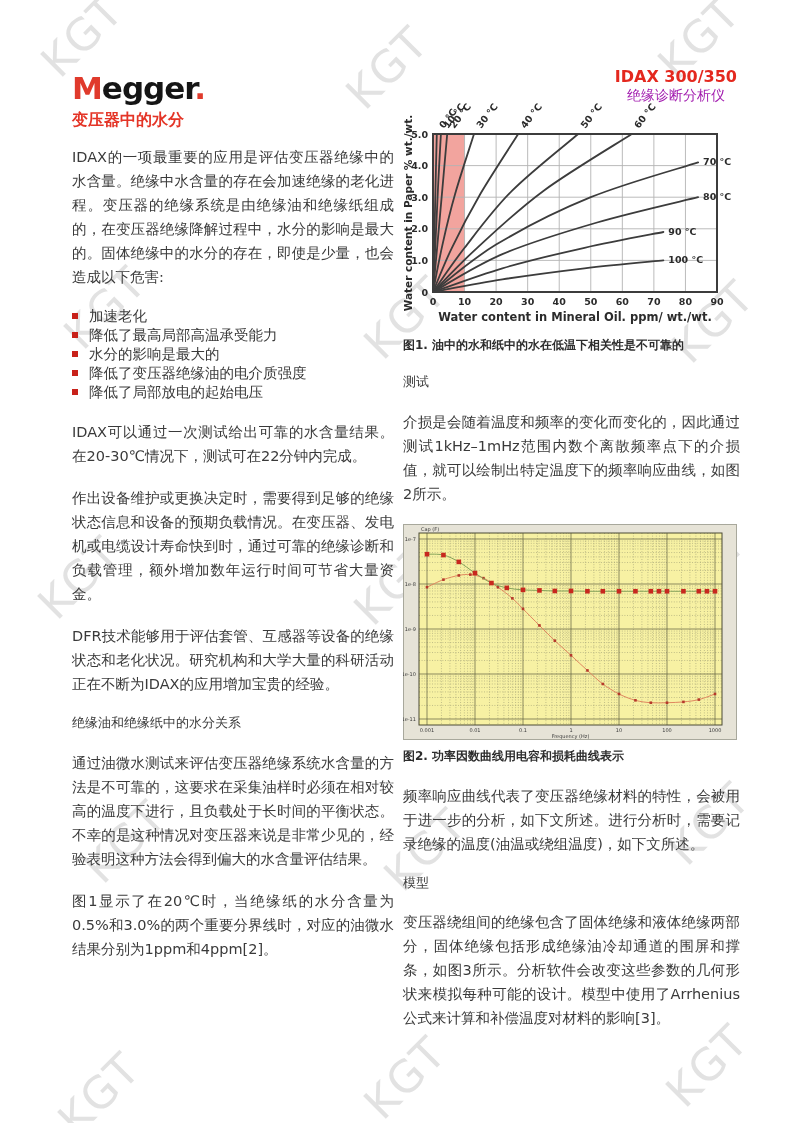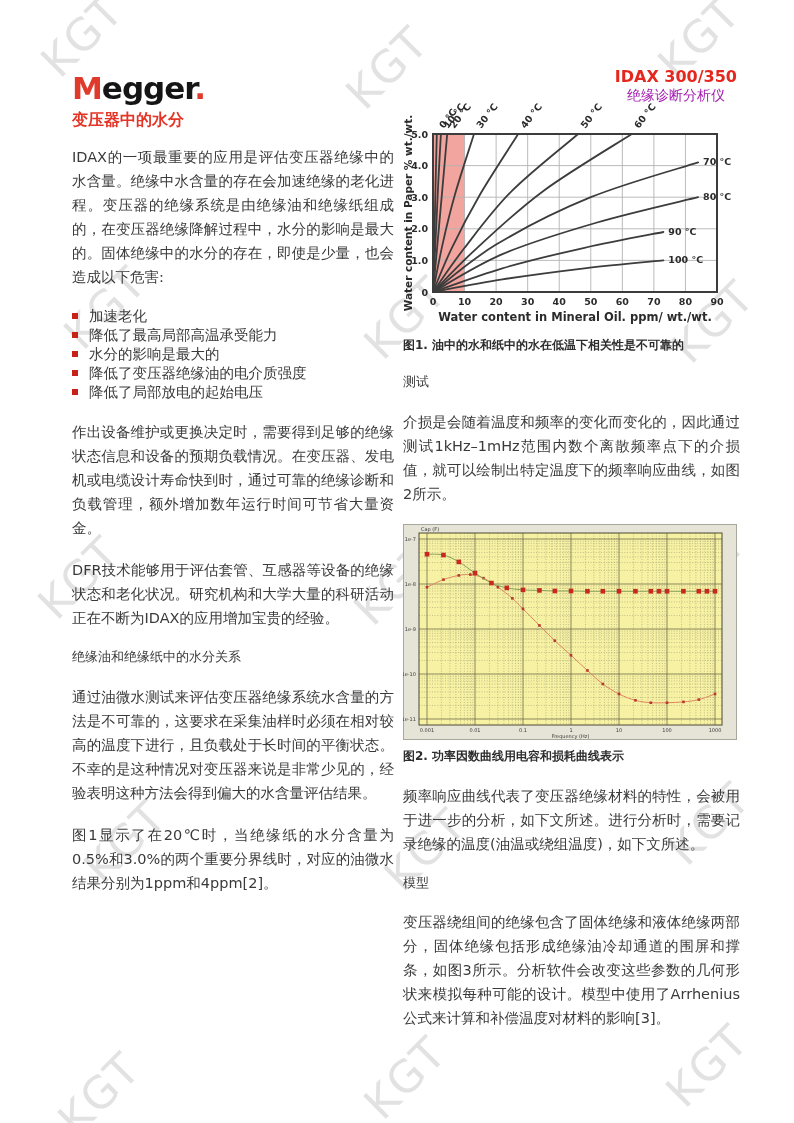--- a/index.html
+++ b/index.html
@@ -60,20 +60,21 @@
   <div id="left-col">
     <div class="red-heading">变压器中的水分</div>
     <p class="body">IDAX的一项最重要的应用是评估变压器绝缘中的水含量。绝缘中水含量的存在会加速绝缘的老化进程。变压器的绝缘系统是由绝缘油和绝缘纸组成的，在变压器绝缘降解过程中，水分的影响是最大的。固体绝缘中的水分的存在，即使是少量，也会造成以下危害:</p>
     <ul class="bullets">
       <li><span class="sq"></span><span>加速老化</span></li>
       <li><span class="sq"></span><span>降低了最高局部高温承受能力</span></li>
       <li><span class="sq"></span><span>水分的影响是最大的</span></li>
       <li><span class="sq"></span><span>降低了变压器绝缘油的电介质强度</span></li>
       <li><span class="sq"></span><span>降低了局部放电的起始电压</span></li>
     </ul>
+    <p class="body">IDAX可以通过一次测试给出可靠的水含量结果。在20-30℃情况下，测试可在22分钟内完成。</p>
     <p class="body">作出设备维护或更换决定时，需要得到足够的绝缘状态信息和设备的预期负载情况。在变压器、发电机或电缆设计寿命快到时，通过可靠的绝缘诊断和负载管理，额外增加数年运行时间可节省大量资金。</p>
     <p class="body">DFR技术能够用于评估套管、互感器等设备的绝缘状态和老化状况。研究机构和大学大量的科研活动正在不断为IDAX的应用增加宝贵的经验。</p>
     <div class="subhead">绝缘油和绝缘纸中的水分关系</div>
     <p class="body">通过油微水测试来评估变压器绝缘系统水含量的方法是不可靠的，这要求在采集油样时必须在相对较高的温度下进行，且负载处于长时间的平衡状态。不幸的是这种情况对变压器来说是非常少见的，经验表明这种方法会得到偏大的水含量评估结果。</p>
     <p class="body">图1显示了在20℃时，当绝缘纸的水分含量为0.5%和3.0%的两个重要分界线时，对应的油微水结果分别为1ppm和4ppm[2]。</p>
   </div>
 
   <div id="right-col">
     <div id="fig1-wrap">
       <svg id="fig1-svg" width="337" height="234">

